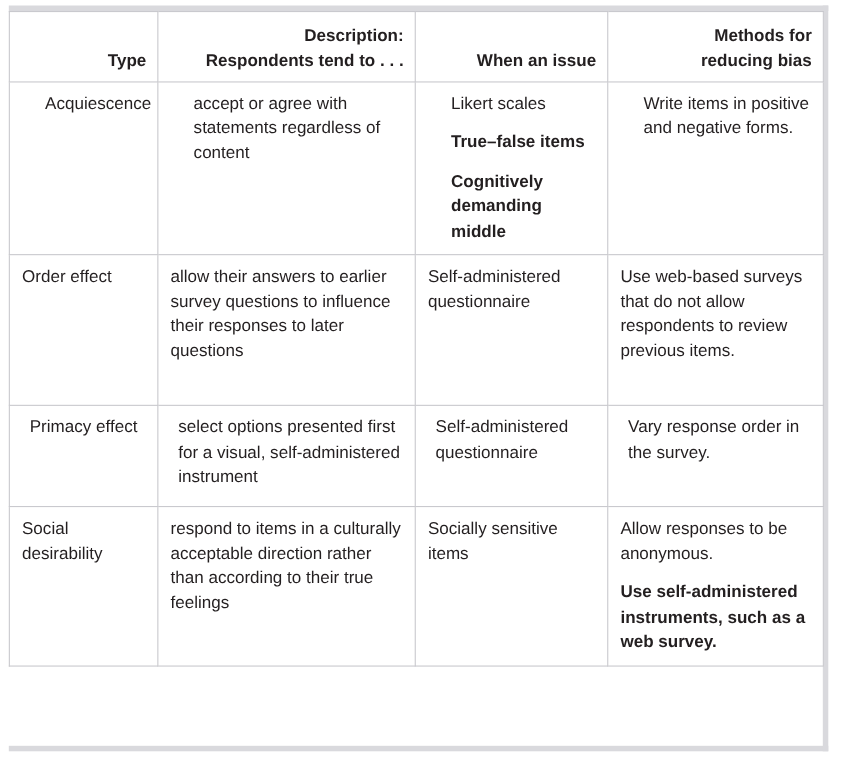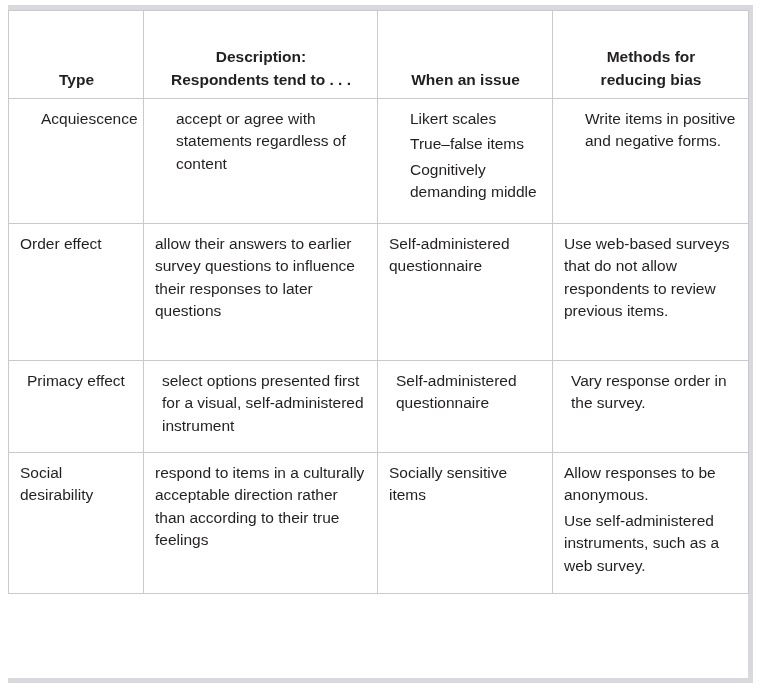--- a/index.html
+++ b/index.html
@@ -69,37 +69,38 @@
     vertical-align: top;
     font-size: 15.5px;
     line-height: 1.45;
     color: #231f20;
     background: #ffffff;
   }
 
   table.bias-table th {
     font-weight: bold;
     vertical-align: bottom;
-    text-align: center;
+    text-align: right;
     padding-bottom: 7px;
-    padding-top: 28px;
+    padding-top: 4px;
   }
 
   col.c1 { width: 135px; }
   col.c2 { width: 234px; }
   col.c3 { width: 175px; }
   col.c4 { width: 196px; }
 
   .hdr-line { display: block; }
 
   .para {
     margin: 0 0 0 0;
   }
   .para + .para {
-    margin-top: 3px;
+    margin-top: 13px;
+    font-weight: bold;
   }
 
   
   tr.r-header  th { height: 52px; }
   tr.r-1 td { height: 106px; padding-left: 32px; }
   tr.r-2 td { height: 71px; }
   tr.r-3 td { height: 118px; }
   tr.r-4 td { height: 73px; padding-left: 18px; }
   tr.r-5 td { height: 47px; }
   tr.r-6 td { height: 122px; }

